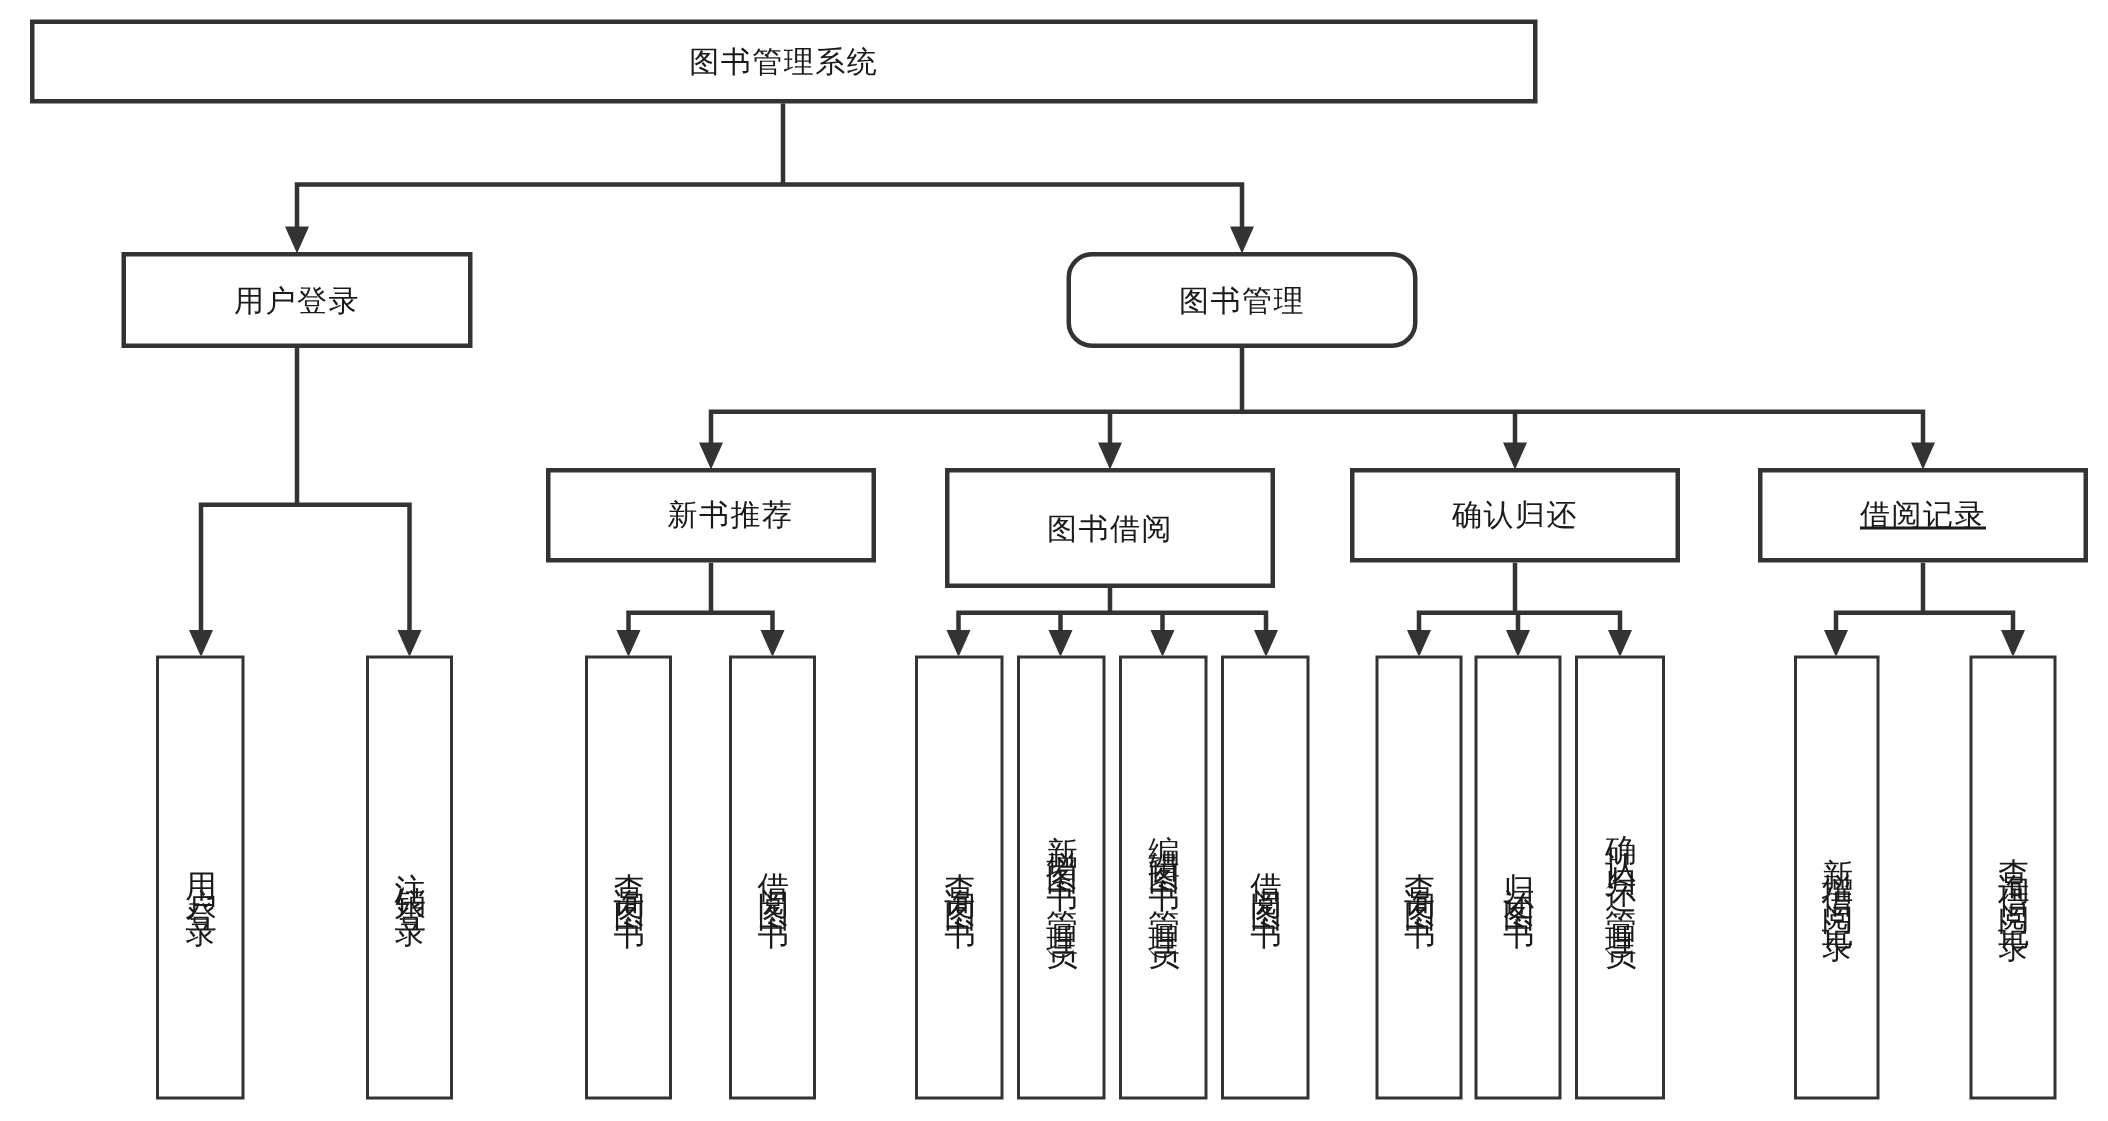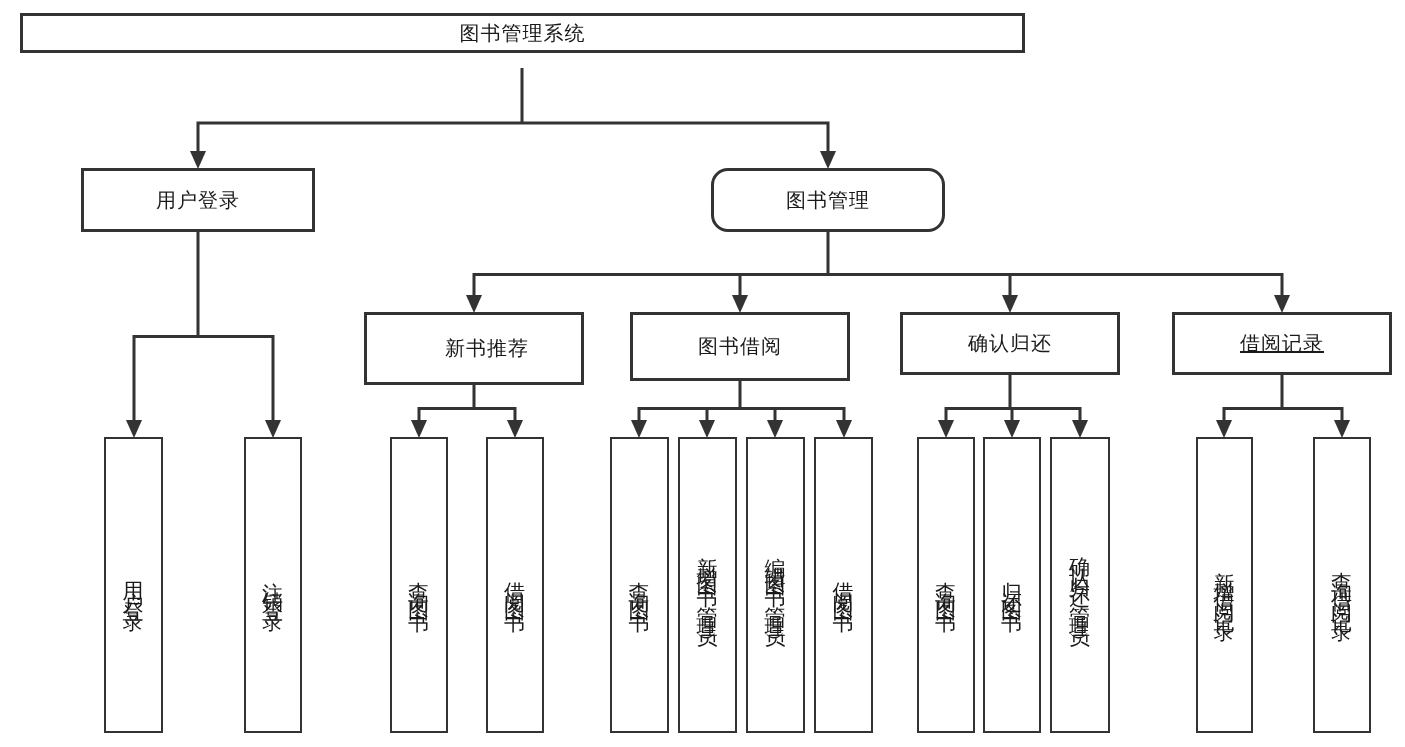--- a/index.html
+++ b/index.html
@@ -106,35 +106,35 @@
       <polygon class="carrow" points="1072,420 1088,420 1080,438"></polygon>
     </g>
 
     <g>
       <path class="cline" d="M1282 375 V408.5 M1224 408.5 H1342 M1224 407 V424 M1342 407 V424"></path>
       <polygon class="carrow" points="1216,420 1232,420 1224,438"></polygon>
       <polygon class="carrow" points="1334,420 1350,420 1342,438"></polygon>
     </g>
   </svg>
 
-  <div class="box" style="left:20px; top:13px; width:1005px; height:40px;">
+  <div class="box" style="left:20px; top:13px; width:1005px; height:56px;">
     <span class="hlabel">图书管理系统</span>
   </div>
 
   <div class="box" style="left:81px; top:168px; width:234px; height:64px;">
     <span class="hlabel">用户登录</span>
   </div>
   <div class="box" style="left:711px; top:168px; width:234px; height:64px;border-radius:17px;">
     <span class="hlabel">图书管理</span>
   </div>
 
-  <div class="box" style="left:364px; top:312px; width:220px; height:73px;padding-left:26px;">
+  <div class="box" style="left:364px; top:312px; width:220px; height:63px;padding-left:26px;">
     <span class="hlabel">新书推荐</span>
   </div>
-  <div class="box" style="left:630px; top:312px; width:220px; height:69px;">
+  <div class="box" style="left:630px; top:312px; width:220px; height:80px;">
     <span class="hlabel">图书借阅</span>
   </div>
   <div class="box" style="left:900px; top:312px; width:220px; height:63px;">
     <span class="hlabel">确认归还</span>
   </div>
   <div class="box" style="left:1172px; top:312px; width:220px; height:63px;text-decoration:underline;">
     <span class="hlabel">借阅记录</span>
   </div>
 
   <div class="box leaf" style="left:104px; top:437px; width:59px; height:296px;">

